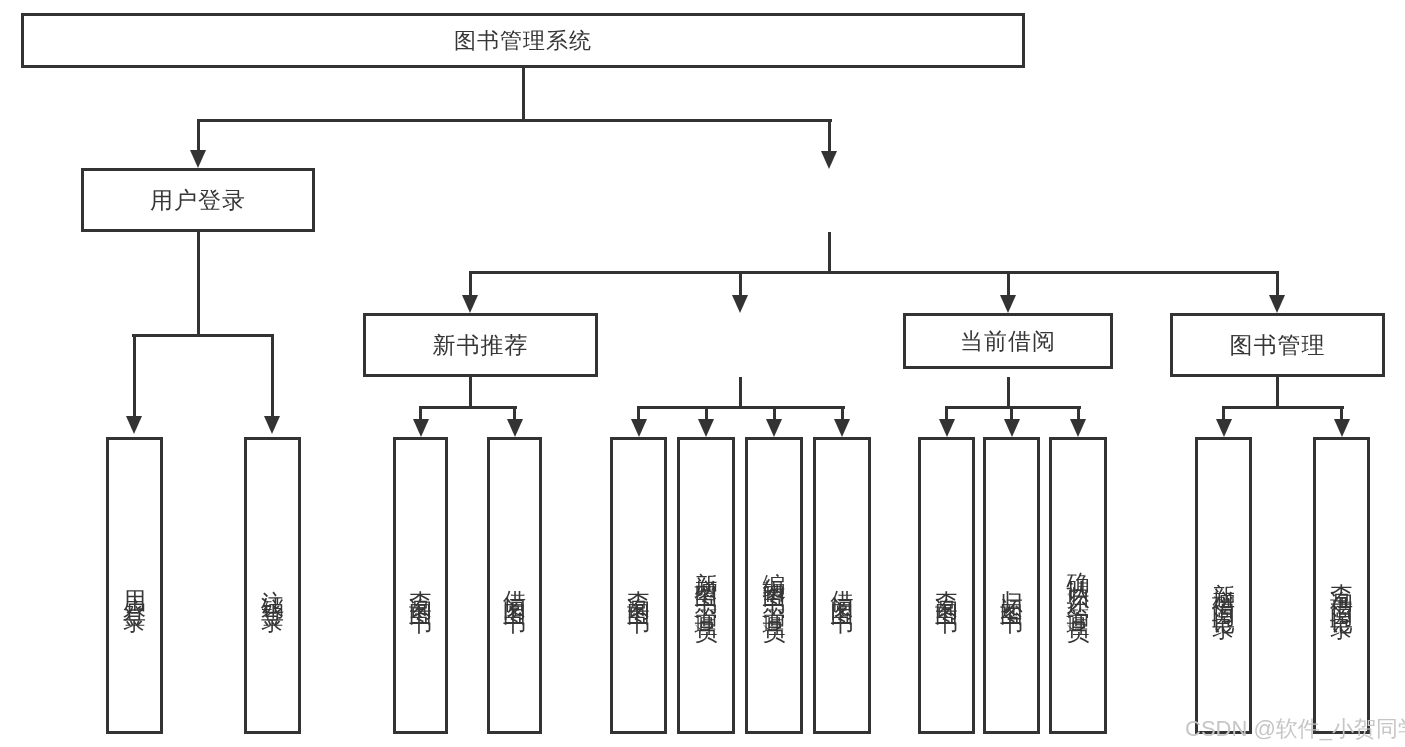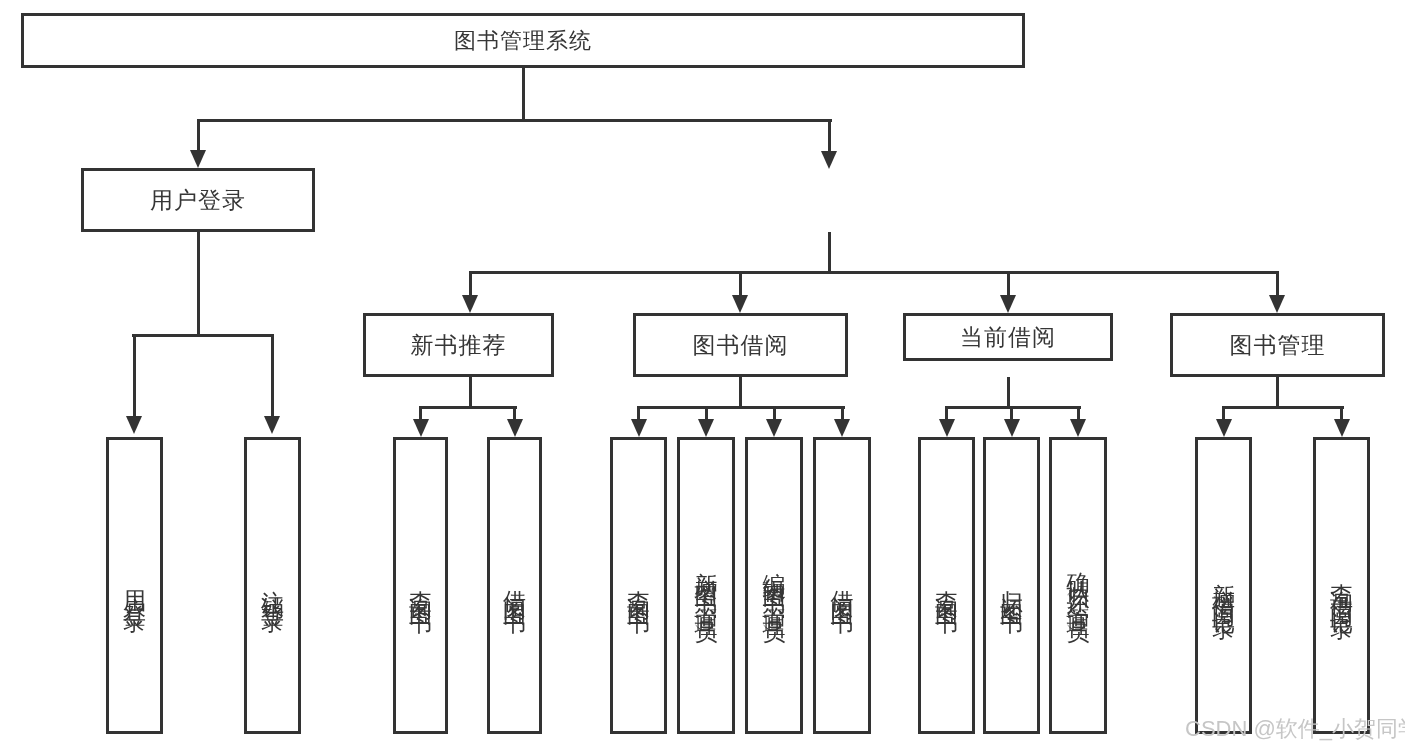--- a/index.html
+++ b/index.html
@@ -90,23 +90,22 @@
   <div class="line" style="left:1221.5px; top:406px; width:122px; height:3px;"></div>
   <div class="line" style="left:1222px; top:406px; width:3px; height:16px;"></div>
   <div class="arrow" style="left:1215.5px; top:419px;"></div>
   <div class="line" style="left:1340px; top:406px; width:3px; height:16px;"></div>
   <div class="arrow" style="left:1333.5px; top:419px;"></div>
 
   <div class="box h root" style="left:21px; top:13px; width:1004px; height:55px;">图书管理系统</div>
 
   <div class="box h" style="left:81px; top:168px; width:234px; height:64px;">用户登录</div>
 
-  <div class="box h" style="left:363px; top:313px; width:191px; height:64px;">新书推荐</div>
-  <div class="box h" style="left:633px; top:313px; width:215px; height:64px;">图书借阅</div>
-  <div class="box h" style="left:903px; top:313px; width:210px; height:48px;">当前借阅</div>
+  <div class="box h" style="left:363px; top:313px; width:235px; height:64px;">新书推荐</div>
+  <div class="box h" style="left:903px; top:313px; width:210px; height:56px;">当前借阅</div>
   <div class="box h" style="left:1170px; top:313px; width:215px; height:64px;">图书管理</div>
 
   <div class="box v" style="left:106px; top:437px; width:57px; height:297px;">用户登录</div>
   <div class="box v" style="left:244px; top:437px; width:57px; height:297px;">注销登录</div>
 
   <div class="box v" style="left:393px; top:437px; width:55px; height:297px;">查询图书</div>
   <div class="box v" style="left:487px; top:437px; width:55px; height:297px;">借阅图书</div>
 
   <div class="box v" style="left:610px; top:437px; width:57px; height:297px;">查询图书</div>
   <div class="box v" style="left:677px; top:437px; width:58px; height:297px;">新增图书（管理员）</div>

